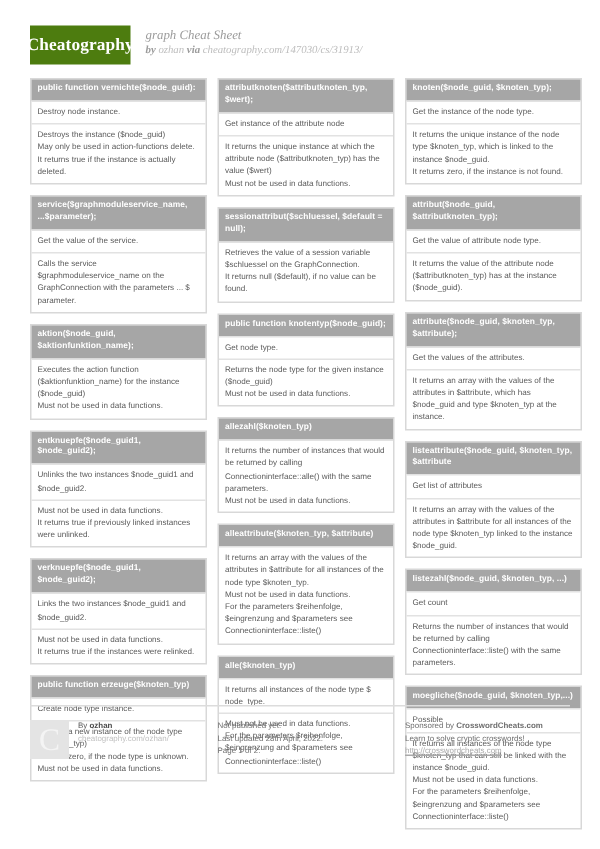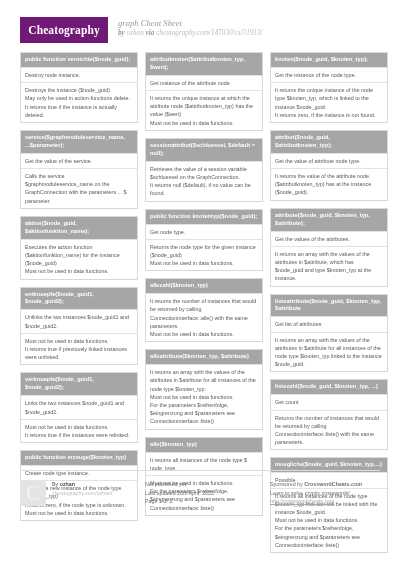--- a/index.html
+++ b/index.html
@@ -8,21 +8,21 @@
     background: #ffffff;
     font-family: "Liberation Sans", sans-serif;
     color: #4a4a4a;
     overflow: hidden;
   }
   .page { width: 400px; height: 566px; position: relative; padding: 0 20px; }
 
   
   .header { display: flex; align-items: flex-start; padding-top: 17px; padding-bottom: 9px; }
   .logo-box {
-    width: 88px; height: 26px; background: #701a75; color: #ffffff;
+    width: 67px; height: 26px; background: #4d7c0f; color: #ffffff;
     display: flex; align-items: center; justify-content: center;
     font-family: "Liberation Serif", serif; font-weight: bold;
     font-size: 11.5px; letter-spacing: .1px; flex: 0 0 auto;
   }
   .titlewrap { margin-left: 10px; padding-top: 1px; font-family: "Liberation Serif", serif; font-style: italic; }
   .sheet-title { font-size: 8.6px; color: #9b9b9b; line-height: 1.32; }
   .byline { font-size: 7.2px; color: #b4b4b4; line-height: 1.35; }
   .byline b { color: #9b9b9b; font-weight: bold; }
   .byline .via { color: #9b9b9b; font-weight: bold; }
   .byline a { color: #bdbdbd; text-decoration: none; }

